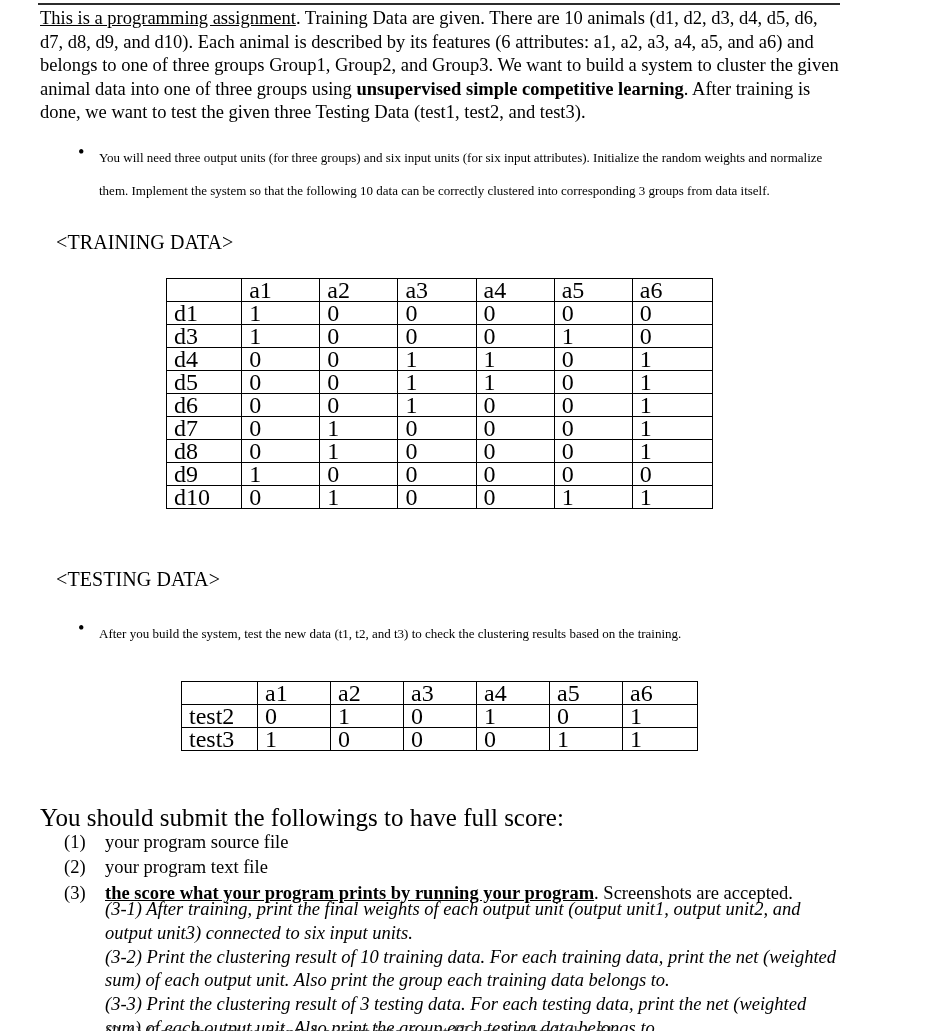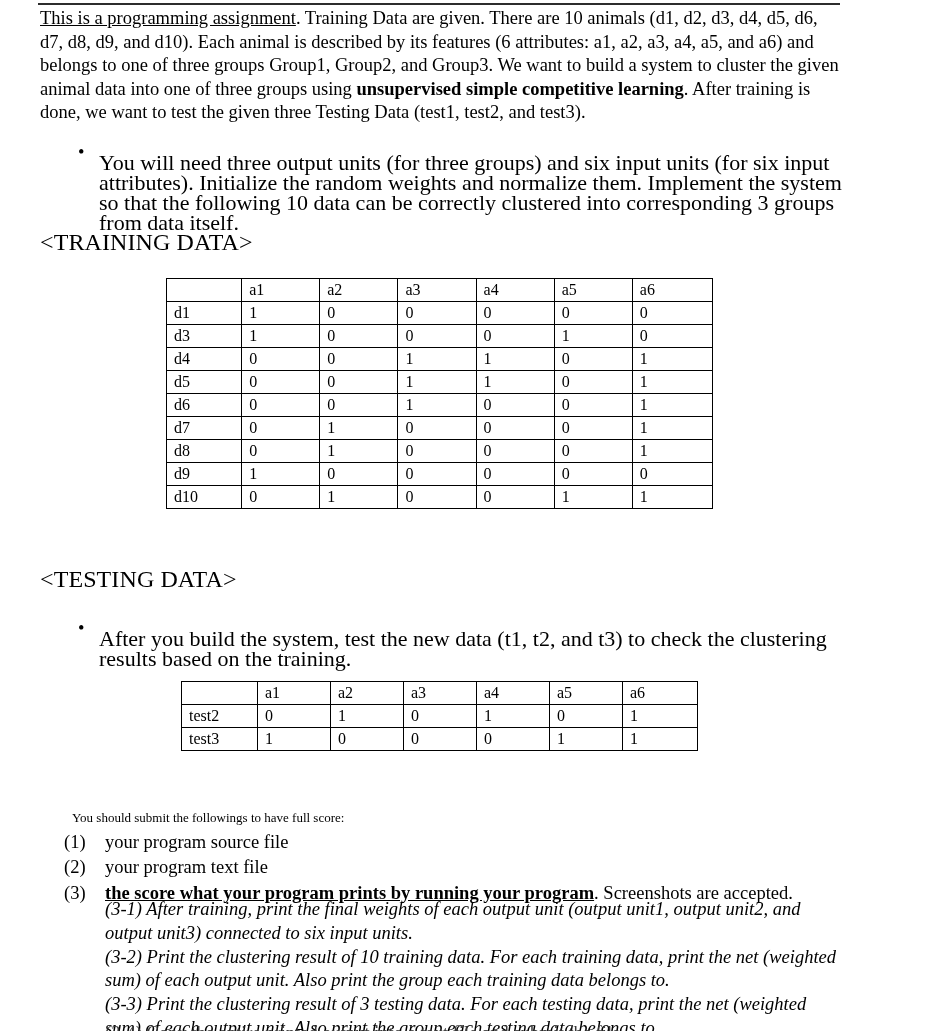--- a/index.html
+++ b/index.html
@@ -62,43 +62,43 @@
     width: 29px;
     flex: 0 0 29px;
     font-size: 18.5px;
     line-height: 23.6px;
     text-align: left;
     padding-left: 8px;
     box-sizing: border-box;
   }
   .bullet-text {
     flex: 1 1 auto;
-    font-size: 22px;
-    line-height: 20px;
-    margin-top: 12px;
+    font-size: 13px;
+    line-height: 33px;
   }
 
   .bullet-1 { left: 70px; top: 141px; width: 780px; }
   .bullet-2 { left: 70px; top: 617px; width: 780px; }
 
   .heading {
     position: absolute;
-    font-size: 24px;
+    font-size: 20px;
     line-height: 23.6px;
     letter-spacing: 0.1px;
+    margin-left: 16px;
   }
   .h-training { left: 40px; top: 231px; }
   .h-testing  { left: 40px; top: 568px; }
 
   
   table.data-table {
     position: absolute;
     border-collapse: collapse;
     table-layout: fixed;
-    font-size: 16px;
+    font-size: 24px;
   }
   table.data-table td, table.data-table th {
     border: 1px solid #000000;
     padding: 0 0 0 7px;
     height: 23px;
     line-height: 22px;
     text-align: left;
     font-weight: normal;
     vertical-align: middle;
     box-sizing: border-box;
@@ -113,23 +113,22 @@
   #testing-table { left: 181px; top: 681px; width: 516px; }
   #testing-table col.c-label { width: 76px; }
   #testing-table col.c-attr  { width: 73px; }
   #testing-table col.c-attr-last { width: 75px; }
 
   
   .submit-intro {
     position: absolute;
     left: 40px;
     top: 806px;
-    font-size: 13px;
+    font-size: 25px;
     line-height: 23.6px;
-    margin-left: 32px;
   }
 
   .numlist {
     position: absolute;
     left: 64px;
     top: 830px;
     width: 800px;
   }
   .numitem {
     display: flex;

